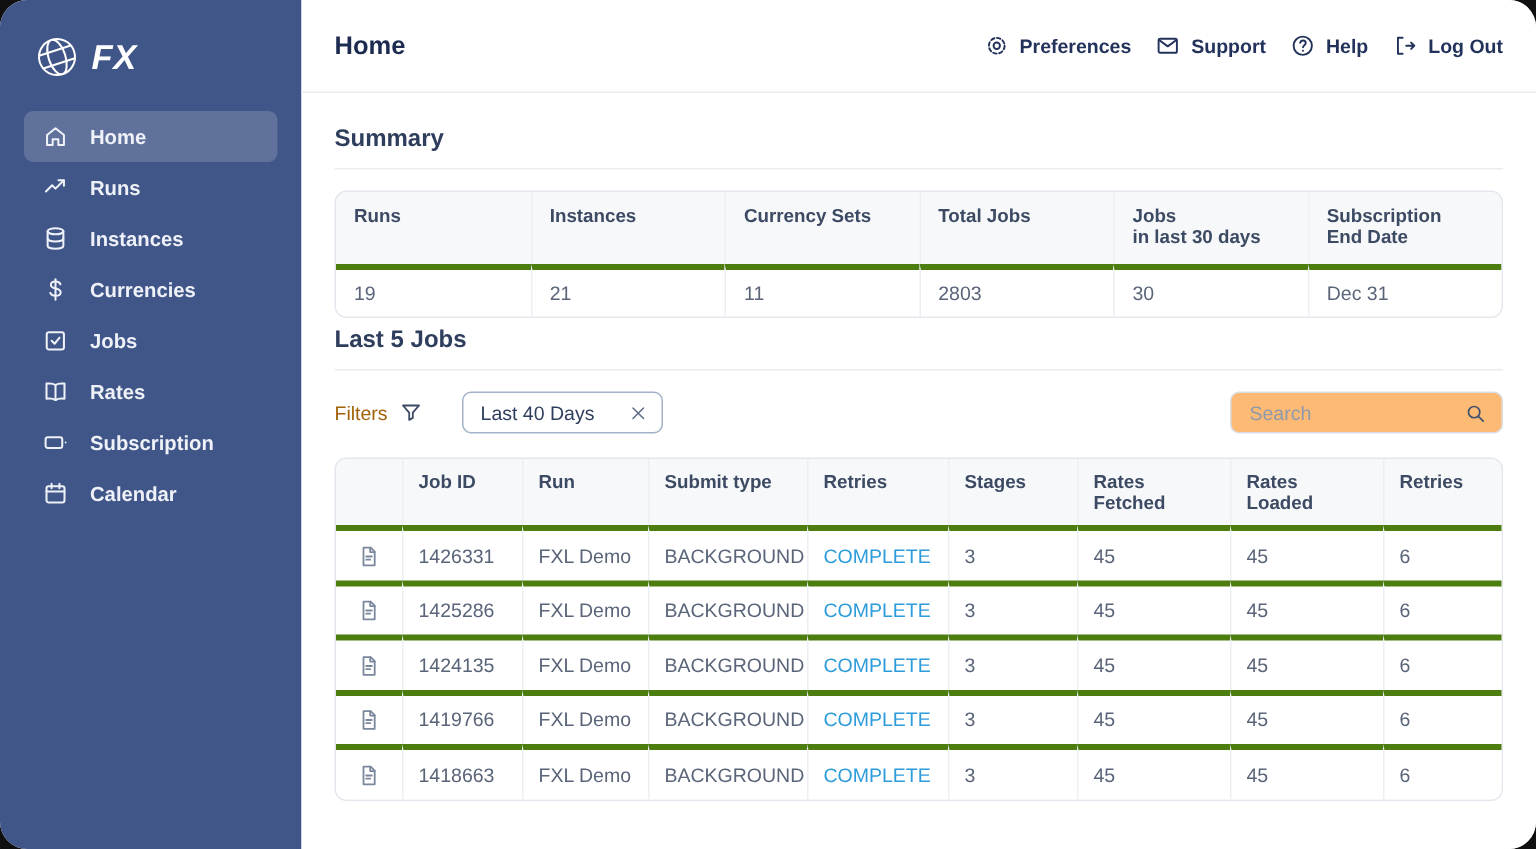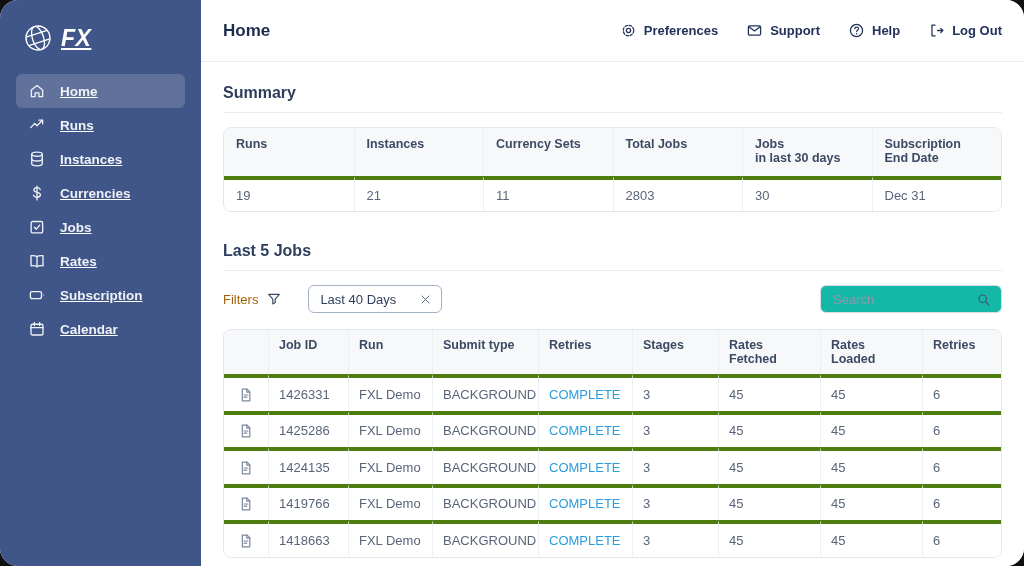--- a/index.html
+++ b/index.html
@@ -9,21 +9,21 @@
     font-family: "Liberation Sans", sans-serif;
   }
   .window {
     width: 1024px; height: 566px; border-radius: 18px; overflow: hidden;
     display: flex; background: #ffffff;
   }
 
   
   .sidebar {
     width: 201px; flex-shrink: 0; background: #405688; color: #fff;
-    padding: 20px 16px 16px 16px; display: flex; flex-direction: column; text-decoration: underline;
+    padding: 20px 16px 16px 16px; display: flex; flex-direction: column;
   }
   .logo { display: flex; align-items: center; gap: 7px; padding: 2px 0 20px 6px; }
   .logo svg { display: block; }
   .logo-text { display: flex; align-items: baseline; color: #fff; }
   .logo-fx { font-size: 23px; font-weight: bold; font-style: italic; letter-spacing: .5px; }
   .logo-loader { font-size: 21px; font-weight: 400; letter-spacing: 2.5px; color: #edf1f8; }
   .nav { display: flex; flex-direction: column; }
   .nav-item {
     display: flex; align-items: center; gap: 14px; height: 34px;
     padding: 0 12px; border-radius: 6px; cursor: pointer;
@@ -33,33 +33,33 @@
   .nav-item .icon { width: 18px; height: 18px; display: inline-flex; }
   .icon svg { width: 100%; height: 100%; display: block; }
 
   
   .main { flex: 1; display: flex; flex-direction: column; background: #fff; min-width: 0; }
   .topbar {
     height: 62px; flex-shrink: 0; display: flex; align-items: center;
     padding: 0 22px; border-bottom: 1px solid #e9edf2;
   }
   .topbar-title { font-size: 17px; font-weight: 700; color: #1c2b4f; }
-  .topbar-actions { margin-left: auto; display: flex; align-items: flex-start; gap: 28px; }
+  .topbar-actions { margin-left: auto; display: flex; align-items: flex-start; gap: 16px; }
   .action {
     display: flex; align-items: center; gap: 7px; cursor: pointer;
     color: #22325a; font-size: 13px; font-weight: 700;
   }
   .action .icon { width: 17px; height: 17px; color: #22325a; }
 
   .content { padding: 16px 22px 0 22px; }
   .section-head {
     font-size: 16px; font-weight: 700; color: #2e3e5c;
     padding: 6px 0 10px 0; border-bottom: 1px solid #e9edf2; margin: 0 0 14px 0;
   }
-  .section-2 .section-head { margin-top: 24px; }
+  .section-2 .section-head { }
 
   
   table { border-collapse: separate; border-spacing: 0; width: 100%; table-layout: fixed; }
   .tbl-wrap { border: 1px solid #e3e7ed; border-radius: 8px; overflow: hidden; background: #fff; }
   th {
     background: #f7f8fa; text-align: left; font-size: 12.5px; font-weight: 700;
     color: #3c4a63; padding: 9px 12px; white-space: pre-line; vertical-align: top;
   }
   td { font-size: 13px; color: #5a6579; padding: 8px 12px; background: #fff; }
   th + th, td + td { border-left: 1px solid #eceff3; }
@@ -74,21 +74,21 @@
   .chip {
     margin-left: 26px; display: flex; align-items: center; justify-content: space-between;
     width: 134px; height: 28px; padding: 0 9px 0 11px;
     border: 1.5px solid #a3b2c9; border-radius: 6px; cursor: pointer;
     font-size: 13px; color: #2e3e5c;
   }
   .chip .icon { width: 13px; height: 13px; color: #5a6a85; }
   .search-box {
     margin-left: auto; width: 182px; height: 28px; position: relative;
     border: 1px solid #d9dee6; border-radius: 6px; display: flex; align-items: center;
-    padding: 0 10px; background: #14b8a6;
+    padding: 0 10px; background: #fdba74;
   }
   .search-box input {
     border: none; outline: none; flex: 1; min-width: 0; font-size: 13px;
     color: #2e3e5c; font-family: "Liberation Sans", sans-serif; background: transparent;
   }
   .search-box input::placeholder { color: #8e99ab; }
   .search-box .icon { width: 15px; height: 15px; color: #42526b; cursor: pointer; }
 
   
   .jobs-table th, .jobs-table td { padding: 8px 10px; }

